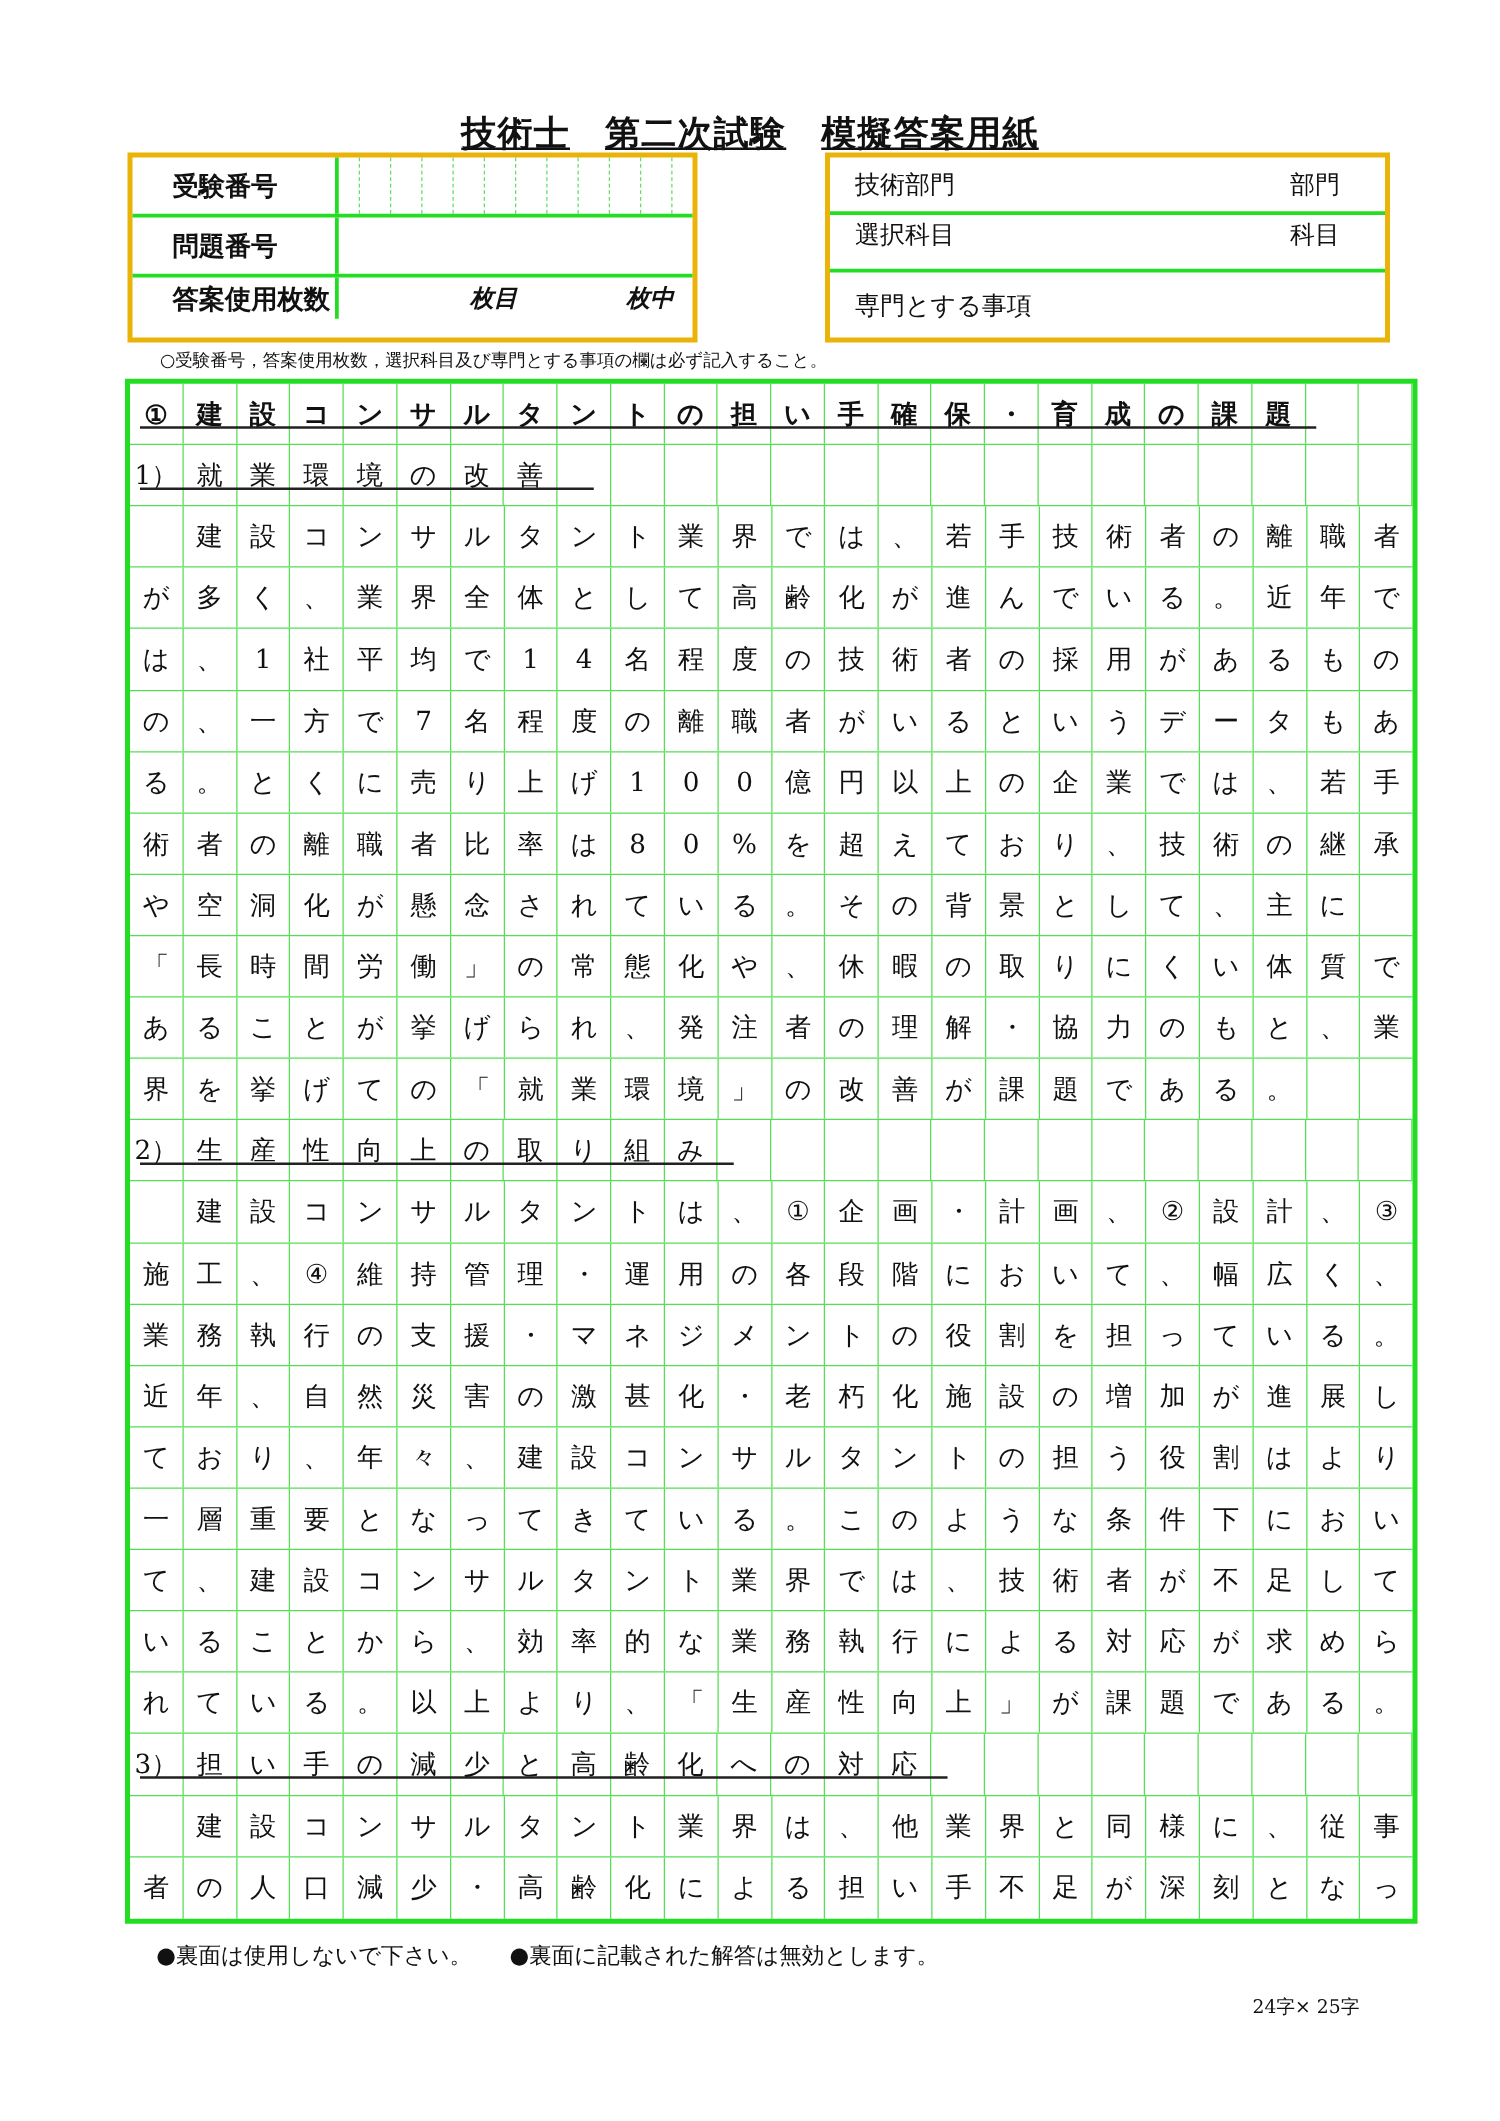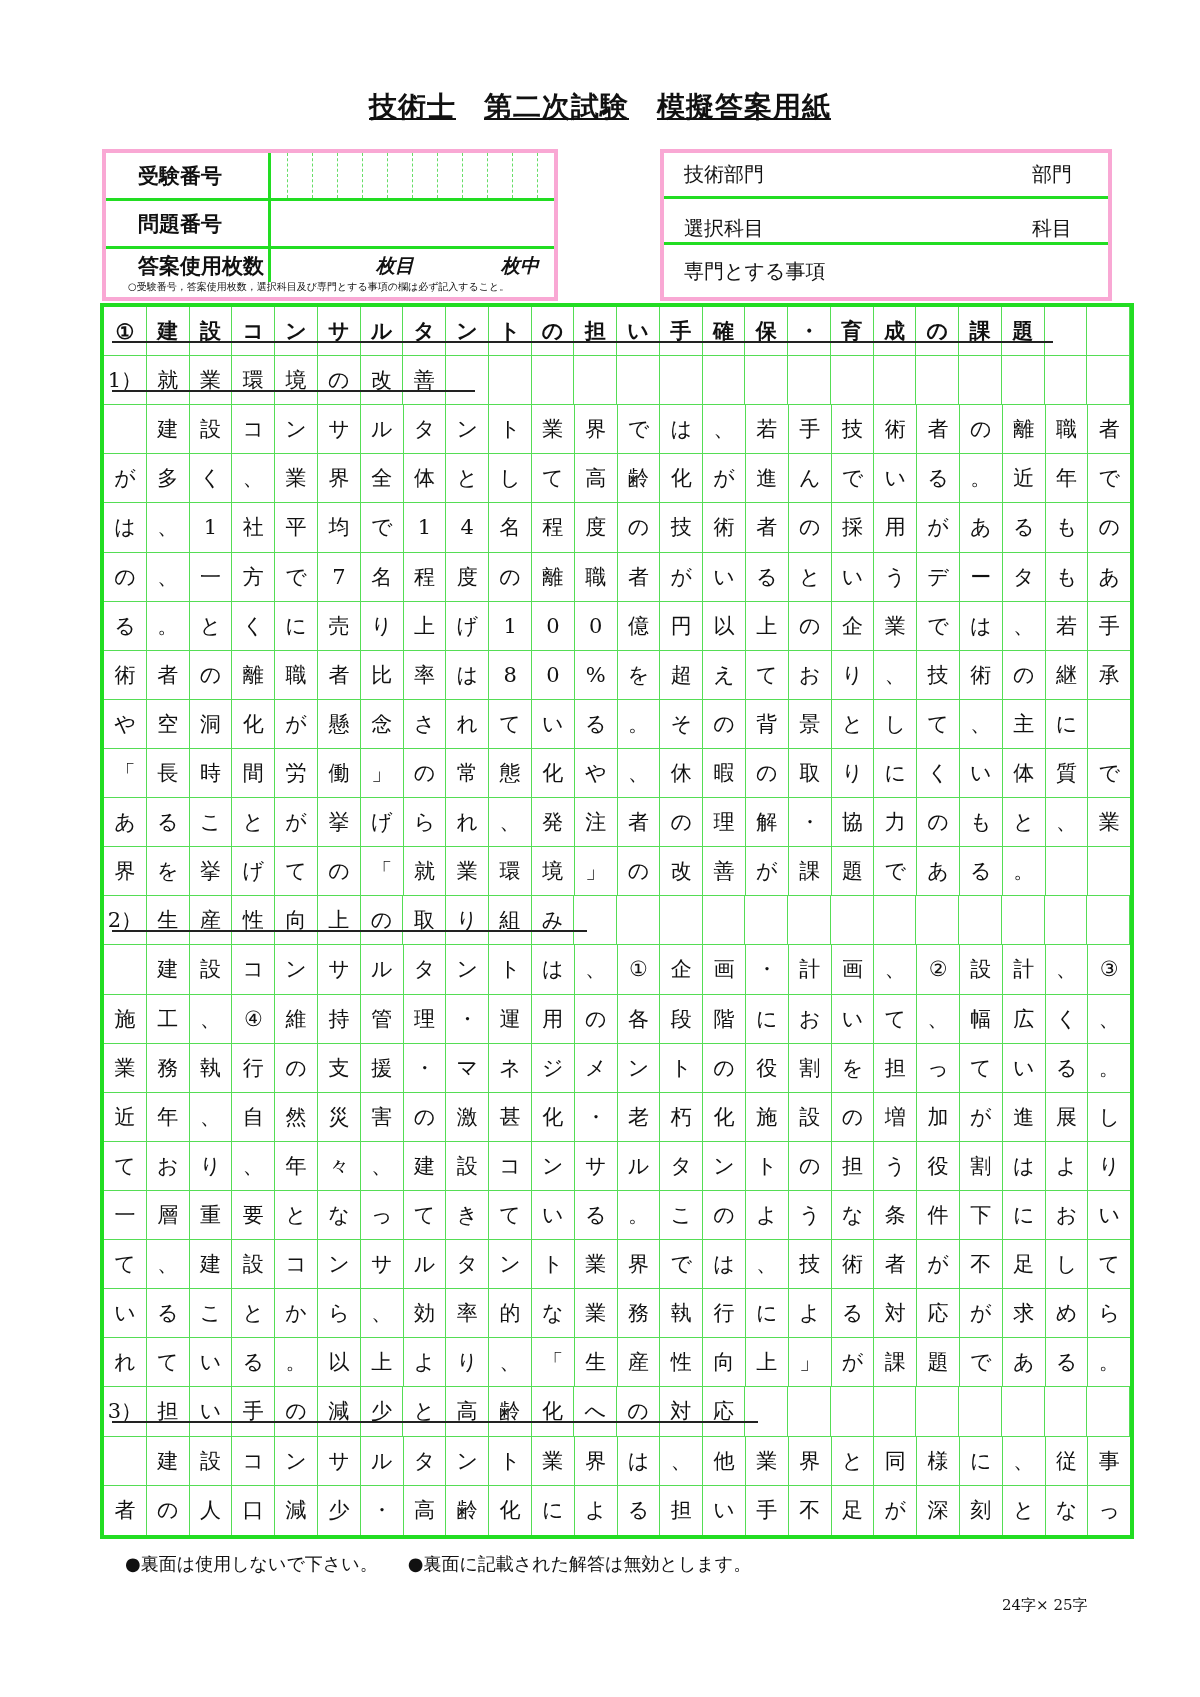--- a/index.html
+++ b/index.html
@@ -1,42 +1,42 @@
 <!DOCTYPE html>
 <html><head>
 <meta charset="utf-8">
 <style>
   html, body { margin:0; padding:0; background:#ffffff; }
   body { width:1200px; height:1697px; position:relative; overflow:hidden;
          font-family:"DejaVu Serif","Liberation Serif",serif; color:#111; }
   .title { position:absolute; left:0; width:1200px; top:88px; text-align:center;
            font-size:28px; font-weight:bold; letter-spacing:1px; }
   .title span { margin:0 14px;text-decoration:underline; }
-  .box { position:absolute; border:4px solid #f9a8d4; box-sizing:border-box;margin-top:27px; }
+  .box { position:absolute; border:4px solid #eab308; box-sizing:border-box; }
   .left-box { left:102px; top:122px; width:456px; height:152px; }
   .right-box { left:660px; top:122px; width:452px; height:152px; }
   .hrow { position:absolute; left:0; right:0; box-sizing:border-box; }
   .hrow.r1 { top:0; height:48px; border-bottom:3px solid #22dd22; }
   .hrow.r2 { top:48px; height:48px; border-bottom:3px solid #22dd22; }
   .hrow.r3 { top:96px; height:33px; }
   .right-box .hrow.r1 { height:46px; }
   .right-box .hrow.r2 { top:46px; height:46px; }
   .right-box .hrow.r3 { top:92px; height:52px;padding-left:44px; }
   .hlabel { position:absolute; left:0; top:0; bottom:0; width:165px; border-right:3px solid #22dd22;
             display:flex; align-items:center; padding-left:32px; box-sizing:border-box;
             font-size:21px; font-weight:bold; }
   .hvalue { position:absolute; left:165px; right:0; top:0; bottom:0; }
   .slots { display:flex; height:100%; padding:0 16px; box-sizing:border-box; }
   .slot { flex:1; border-right:1px dashed #66dd66; }
   .slot:first-child { border-left:1px dashed #66dd66; }
   .maime { position:absolute; top:0; bottom:0; display:flex; align-items:center; font-size:19px; font-weight:bold;font-style:italic; }
   .rlabel { position:absolute; left:20px; top:0; bottom:0; display:flex; align-items:center; font-size:20px; }
-  .right-box .hrow.r2 .rlabel, .right-box .hrow.r2 .rsuffix { align-items:flex-start; padding-top:16px; }
+  .right-box .hrow.r2 .rlabel, .right-box .hrow.r2 .rsuffix { align-items:flex-start; padding-top:2px; }
   .rsuffix { position:absolute; right:36px; top:0; bottom:0; display:flex; align-items:center; font-size:20px; }
-  .notice { position:absolute; left:128px; top:280px; font-size:10px; }
+  .notice { position:absolute; left:128px; top:280px; font-size:14px; }
   .grid { position:absolute; left:100px; top:303px; width:1034px; height:1236px;
           border:4px solid #22dd22; box-sizing:border-box; }
   .grow { position:relative; height:49.12px; display:flex; border-bottom:1.5px solid #55dd55; box-sizing:border-box; }
   .grow:last-child { border-bottom:none; }
   .cell { flex:1; border-right:1.5px solid #55dd55; box-sizing:border-box;
           display:flex; align-items:center; justify-content:center; font-size:21px; }
   .cell:last-child { border-right:none; }
   .grow.heading .cell { font-weight:bold; }
   .uline { position:absolute; left:8px; height:1.5px; background:#222; top:34px; }
   .footer-left { position:absolute; left:125px; top:1552px; font-size:18px; }

